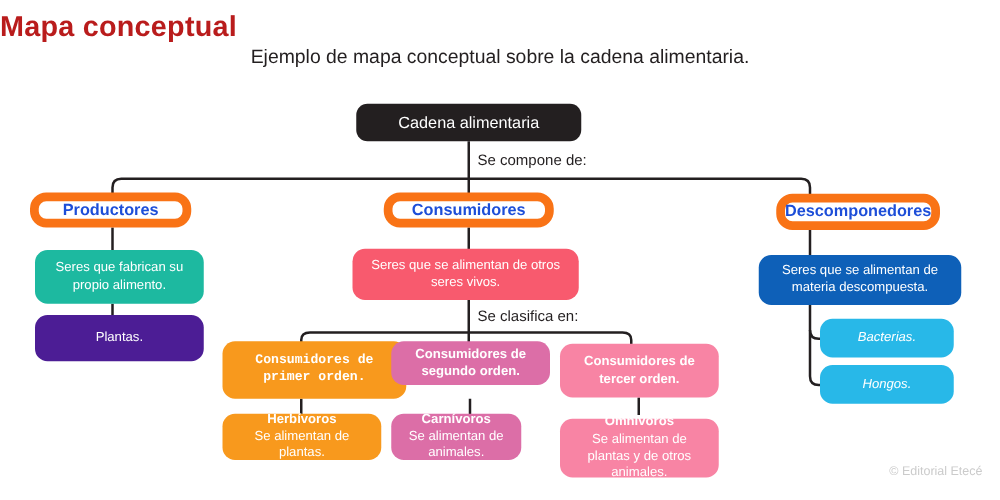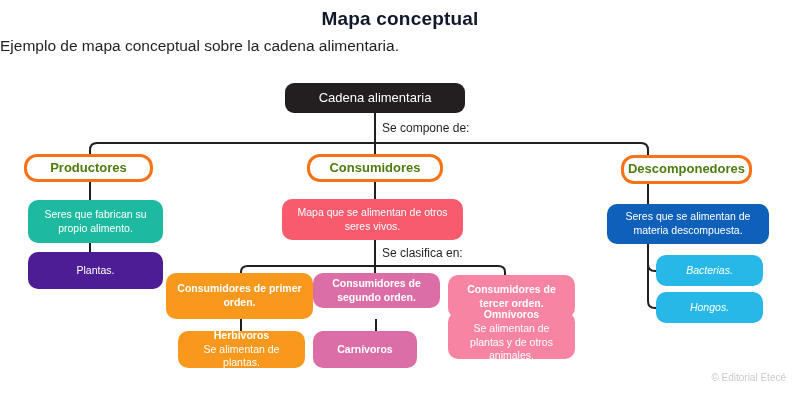--- a/index.html
+++ b/index.html
@@ -1,36 +1,36 @@
 <!DOCTYPE html>
 <html><head>
 <meta charset="utf-8">
 <style>
   html,body{margin:0;padding:0;background:#fff;}
   .canvas{
     position:relative;width:800px;height:400px;background:#ffffff;
     font-family:"Liberation Sans", sans-serif;overflow:hidden;color:#231f20;
   }
   .title{
-    position:absolute;top:8px;left:0;width:100%;text-align:center;
-    font-size:19px;font-weight:bold;letter-spacing:.2px;color:#0f172a;margin:0;
+    position:absolute;top:8px;left:0;width:100%;
+    font-size:23px;font-weight:bold;letter-spacing:.2px;color:#b91c1c;margin:0;
   }
   .subtitle{
-    position:absolute;top:37px;left:0;width:100%;
+    position:absolute;top:37px;left:0;width:100%;text-align:center;
     font-size:15.5px;color:#231f20;margin:0;
   }
   svg.lines{position:absolute;left:0;top:0;width:800px;height:400px;}
   .node{
     position:absolute;display:flex;flex-direction:column;align-items:center;
     justify-content:center;text-align:center;box-sizing:border-box;
     border-radius:10px;color:#fff;font-size:10.5px;line-height:1.3;padding:3px 8px;
   }
   .root{background:#231f20;color:#fff;font-size:13px;border-radius:9px;}
   .hdr{
-    background:#fff;border:3px solid #f97316;color:#4d7c0f;font-weight:bold;
+    background:#fff;border:7px solid #f97316;color:#1d4ed8;font-weight:bold;
     font-size:13px;border-radius:13px;
   }
   .teal{background:#1db9a0;}
   .green{background:#4c1d95;}
   .red{background:#f85a6e;}
   .orange{background:#f8991d;}
   .magenta{background:#dc6ea7;}
   .pink{background:#f884a4;}
   .blue{background:#0e60b8;}
   .cyan{background:#28b8e8;font-style:italic;}
@@ -74,40 +74,41 @@
   <div class="node hdr" style="left:24px;top:154px;width:129px;height:28px;">Productores</div>
 
   <div class="node hdr" style="left:307px;top:154px;width:136px;height:28px;">Consumidores</div>
 
   <div class="node hdr" style="left:621px;top:155px;width:131px;height:29px;">Descomponedores</div>
 
   <div class="node teal" style="left:28px;top:200px;width:135px;height:43px;">Seres que fabrican su propio alimento.</div>
 
   <div class="node green" style="left:28px;top:252px;width:135px;height:37px;">Plantas.</div>
 
-  <div class="node red" style="left:282px;top:199px;width:181px;height:41px;">Mapa que se alimentan de otros seres vivos.</div>
+  <div class="node red" style="left:282px;top:199px;width:181px;height:41px;">Seres que se alimentan de otros seres vivos.</div>
 
   <div class="edge-label" style="left:382px;top:246px;">Se clasifica en:</div>
 
-  <div class="node orange b" style="left:166px;top:273px;width:147px;height:46px;">Consumidores de primer orden.</div>
+  <div class="node orange b" style="left:178px;top:273px;width:147px;height:46px;font-family:Liberation Mono, monospace;">Consumidores de primer orden.</div>
 
   <div class="node magenta b" style="left:313px;top:273px;width:127px;height:35px;">Consumidores de segundo orden.</div>
 
   <div class="node pink b" style="left:448px;top:275px;width:127px;height:43px;">Consumidores de tercer orden.</div>
 
   <div class="node orange" style="left:178px;top:331px;width:127px;height:37px;">
     <span class="b">Herbívoros</span>
     <span>Se alimentan de plantas.</span>
   </div>
 
   <div class="node magenta" style="left:313px;top:331px;width:104px;height:37px;">
     <span class="b">Carnívoros</span>
+    <span>Se alimentan de animales.</span>
   </div>
 
-  <div class="node pink" style="left:448px;top:312px;width:127px;height:47px;">
+  <div class="node pink" style="left:448px;top:335px;width:127px;height:47px;">
     <span class="b">Omnívoros</span>
     <span>Se alimentan de plantas y de otros animales.</span>
   </div>
 
   <div class="node blue" style="left:607px;top:204px;width:162px;height:40px;">Seres que se alimentan de materia descompuesta.</div>
 
   <div class="node cyan" style="left:656px;top:255px;width:107px;height:31px;">Bacterias.</div>
 
   <div class="node cyan" style="left:656px;top:292px;width:107px;height:31px;">Hongos.</div>
 

